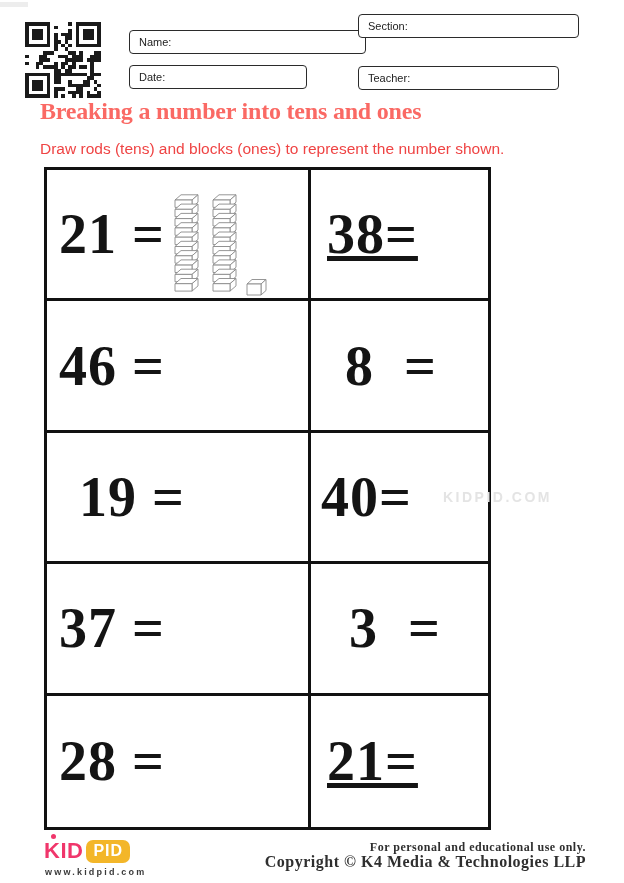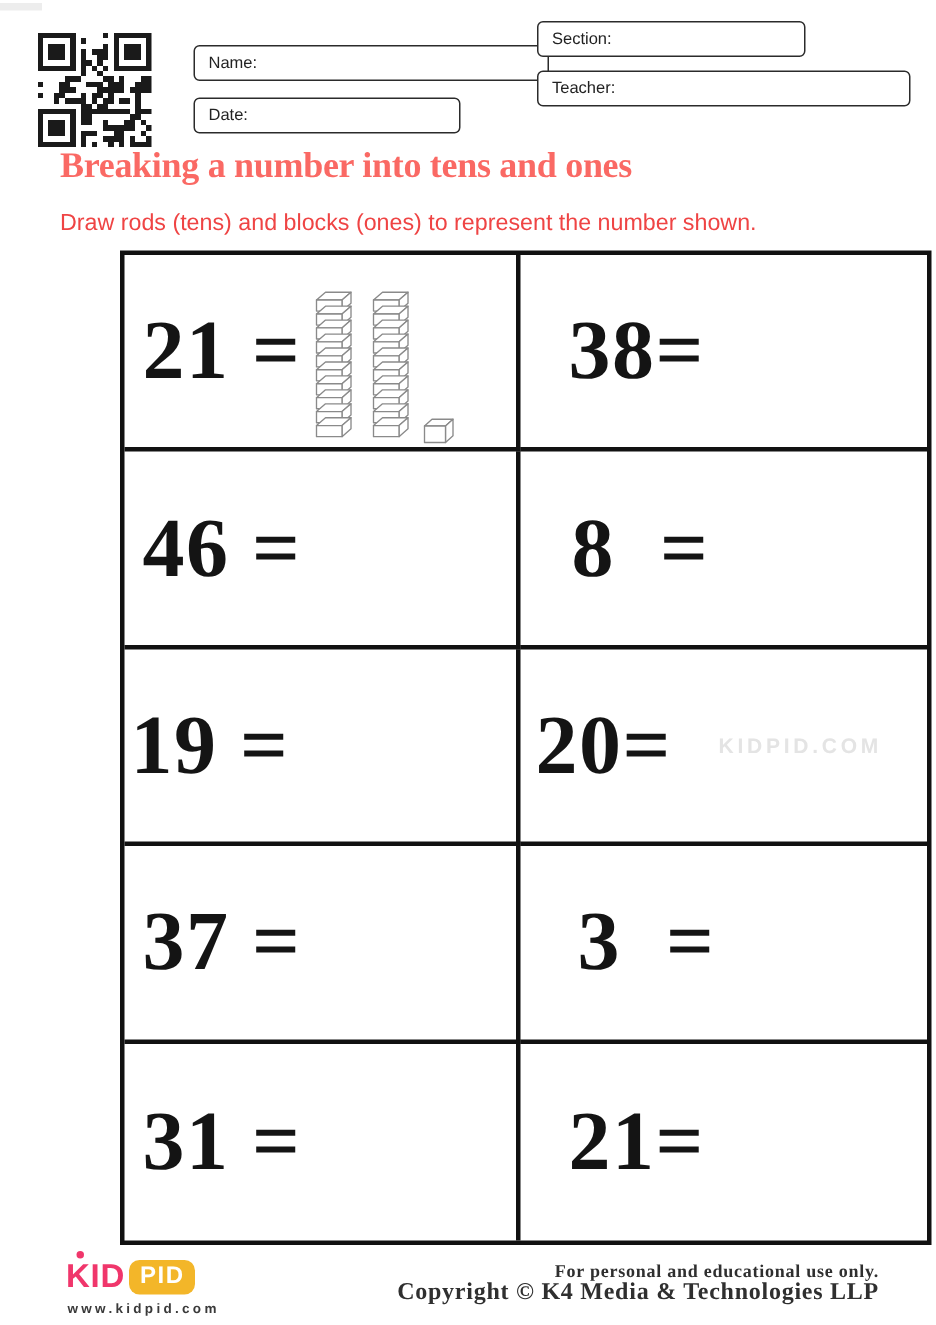--- a/index.html
+++ b/index.html
@@ -11,41 +11,41 @@
 
   
   .qr{position:absolute;left:25px;top:22px;width:76px;height:76px;}
   .qr svg{width:100%;height:100%;}
 
   
   .field{position:absolute;height:24px;border:1.5px solid #2b2b2b;border-radius:4px;
          display:flex;align-items:center;padding-left:9px;box-sizing:border-box;
          font-size:11px;color:#222;background:#fff;}
   .f-name{left:129px;top:30px;width:237px;}
-  .f-section{left:358px;top:14px;width:179px;}
+  .f-section{left:358px;top:14px;width:221px;}
   .f-date{left:129px;top:65px;width:178px;}
-  .f-teacher{left:358px;top:47px;width:249px;}
+  .f-teacher{left:358px;top:66px;width:201px;}
 
   
   .title{position:absolute;left:40px;top:98px;width:560px;
          font-family:"Liberation Serif",serif;font-weight:700;font-size:24px;
          letter-spacing:-0.2px;color:#fa6964;}
   .subtitle{position:absolute;left:40px;top:140px;width:560px;
             font-size:15.5px;color:#ef4444;}
 
   
-  .sheet{position:absolute;left:44px;top:167px;width:541px;height:663px;
+  .sheet{position:absolute;left:44px;top:167px;width:447px;height:663px;
          border:3px solid #111;box-sizing:border-box;background:#fff;
-         display:grid;grid-template-columns:264px 1fr;grid-template-rows:repeat(5,1fr);margin-left:36px;}
+         display:grid;grid-template-columns:264px 1fr;grid-template-rows:repeat(5,1fr);}
   .cell{display:flex;align-items:center;white-space:pre;position:relative;
         font-family:"Liberation Serif",serif;font-weight:700;font-size:56px;
         letter-spacing:1px;color:#141414;box-sizing:border-box;}
   .cell.colL{border-right:3px solid #111;}
   .cell.rB{border-bottom:3px solid #111;}
-  .pl12{padding-left:12px;} .pl16{padding-left:32px;} .pl20{padding-left:4px;}
+  .pl12{padding-left:12px;} .pl16{padding-left:16px;text-decoration:underline;} .pl20{padding-left:32px;}
   .pl10{padding-left:10px;} .pl34{padding-left:34px;} .pl38{padding-left:38px;}
 
   .blocks{position:absolute;left:126px;top:20px;width:100px;height:108px;}
   .watermark{position:absolute;left:132px;top:50%;transform:translateY(-50%);
              font-family:"Liberation Sans",sans-serif;font-weight:700;font-size:14px;
              letter-spacing:2.5px;color:#e4e4e4;text-align:right;}
 
   
   .logo{position:absolute;left:44px;top:838px;display:flex;align-items:center;}
   .logo-kid{position:relative;font-weight:800;font-size:22px;letter-spacing:0.5px;color:#f0366b;}
@@ -297,33 +297,33 @@
       <span>46 =</span>
     </div>
     <div class="cell rB pl34">
       <span>8  =</span>
     </div>
 
     <div class="cell colL rB pl20">
       <span>19 =</span>
     </div>
     <div class="cell rB pl10">
-      <span>20=</span>
+      <span>40=</span>
       <span class="watermark">KIDPID.COM</span>
     </div>
 
     <div class="cell colL rB pl12">
       <span>37 =</span>
     </div>
     <div class="cell rB pl38">
       <span>3  =</span>
     </div>
 
     <div class="cell colL pl12">
-      <span>31 =</span>
+      <span>28 =</span>
     </div>
     <div class="cell pl16">
       <span>21=</span>
     </div>
   </div>
 
   <div class="logo">
     <span class="logo-kid">
       <span class="logo-dot"></span>
       <span>KID</span>

